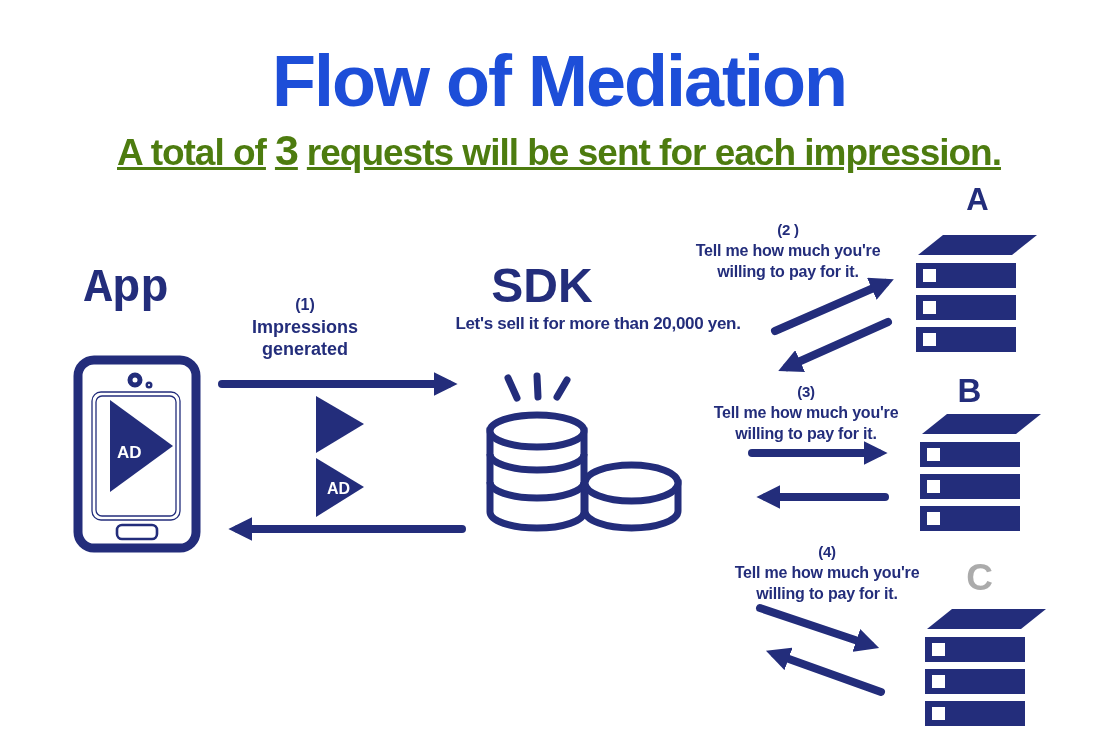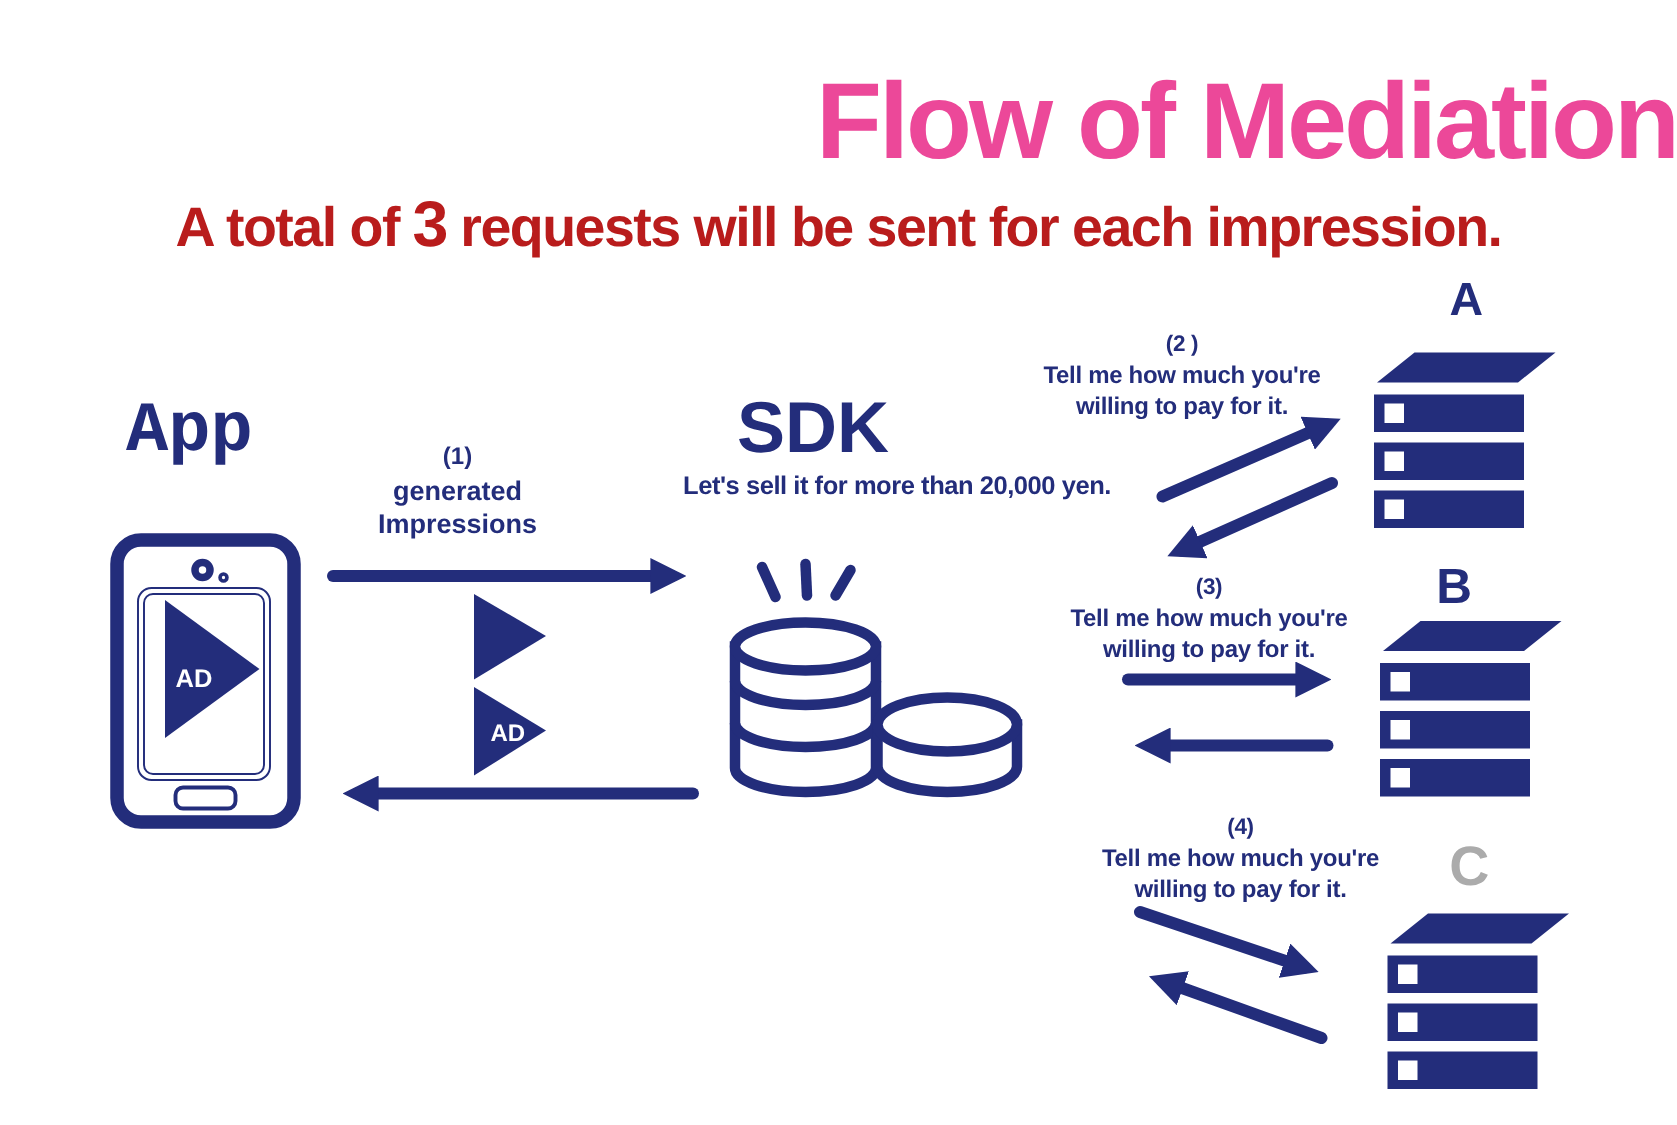--- a/index.html
+++ b/index.html
@@ -4,26 +4,26 @@
 <style>
   html,body{margin:0;padding:0;background:#ffffff;}
   #canvas{
     position:relative;width:1118px;height:750px;background:#ffffff;overflow:hidden;
     font-family:"Liberation Sans",sans-serif;font-weight:bold;color:#232d7b;
   }
   .abs{position:absolute;}
   .ctr{text-align:center;}
 
   .page-title{
-    left:0;top:44px;width:1118px;text-align:right;
-    font-size:72px;letter-spacing:-2px;color:#ec4899;line-height:1.05;
+    left:0;top:44px;width:1118px;text-align:center;
+    font-size:72px;letter-spacing:-2px;color:#1d4ed8;line-height:1.05;
   }
   .page-subtitle{
     left:0;top:126px;width:1118px;text-align:center;
-    font-size:37px;color:#b91c1c;letter-spacing:-1px;line-height:1.15;
+    font-size:37px;color:#4d7c0f;letter-spacing:-1px;line-height:1.15;text-decoration:underline;
   }
   .page-subtitle .count{font-size:43px;padding:0 9px;}
 
   .app-label{left:84px;top:262px;font-size:47px;font-family:Liberation Mono, monospace;}
   .sdk-label{left:462px;top:258px;width:160px;font-size:48px;}
   .sdk-caption{left:428px;top:314px;width:340px;font-size:17px;letter-spacing:-0.3px;}
 
   .step1{left:215px;top:294px;width:180px;font-size:18px;line-height:22px;}
   .step1 .num{font-size:16px;}
 
@@ -64,22 +64,22 @@
     <circle cx="76" cy="30" r="2.3" fill="none" stroke="#232d7b" stroke-width="2.4"></circle>
     <rect x="19" y="37" width="88" height="128" rx="9" fill="none" stroke="#232d7b" stroke-width="1.3"></rect>
     <rect x="23" y="41" width="80" height="120" rx="6" fill="none" stroke="#232d7b" stroke-width="1.3"></rect>
     <polygon points="37,45 37,137 100,91" fill="#232d7b"></polygon>
     <text x="44" y="103" font-size="17" font-weight="bold" fill="#ffffff" font-family="Liberation Sans, sans-serif">AD</text>
     <rect x="44" y="170" width="40" height="14" rx="5" fill="none" stroke="#232d7b" stroke-width="2.6"></rect>
   </svg>
 
   <div class="abs ctr step1">
     <div class="num">(1)</div>
+    <div>Impressions</div>
     <div>generated</div>
-    <div>Impressions</div>
   </div>
 
   <svg class="abs" style="left:218px;top:368px;" width="248" height="30" viewBox="0 0 248 30">
     <line x1="4" y1="16" x2="230" y2="16" stroke="#232d7b" stroke-width="8" stroke-linecap="round" marker-end="url(#ah)"></line>
   </svg>
 
   <svg class="abs" style="left:310px;top:392px;" width="64" height="130" viewBox="0 0 64 130">
     <polygon points="6,4 6,61 54,32" fill="#232d7b"></polygon>
     <polygon points="6,66 6,125 54,95" fill="#232d7b"></polygon>
     <text x="17" y="102" font-size="16" font-weight="bold" fill="#ffffff" font-family="Liberation Sans, sans-serif">AD</text>

